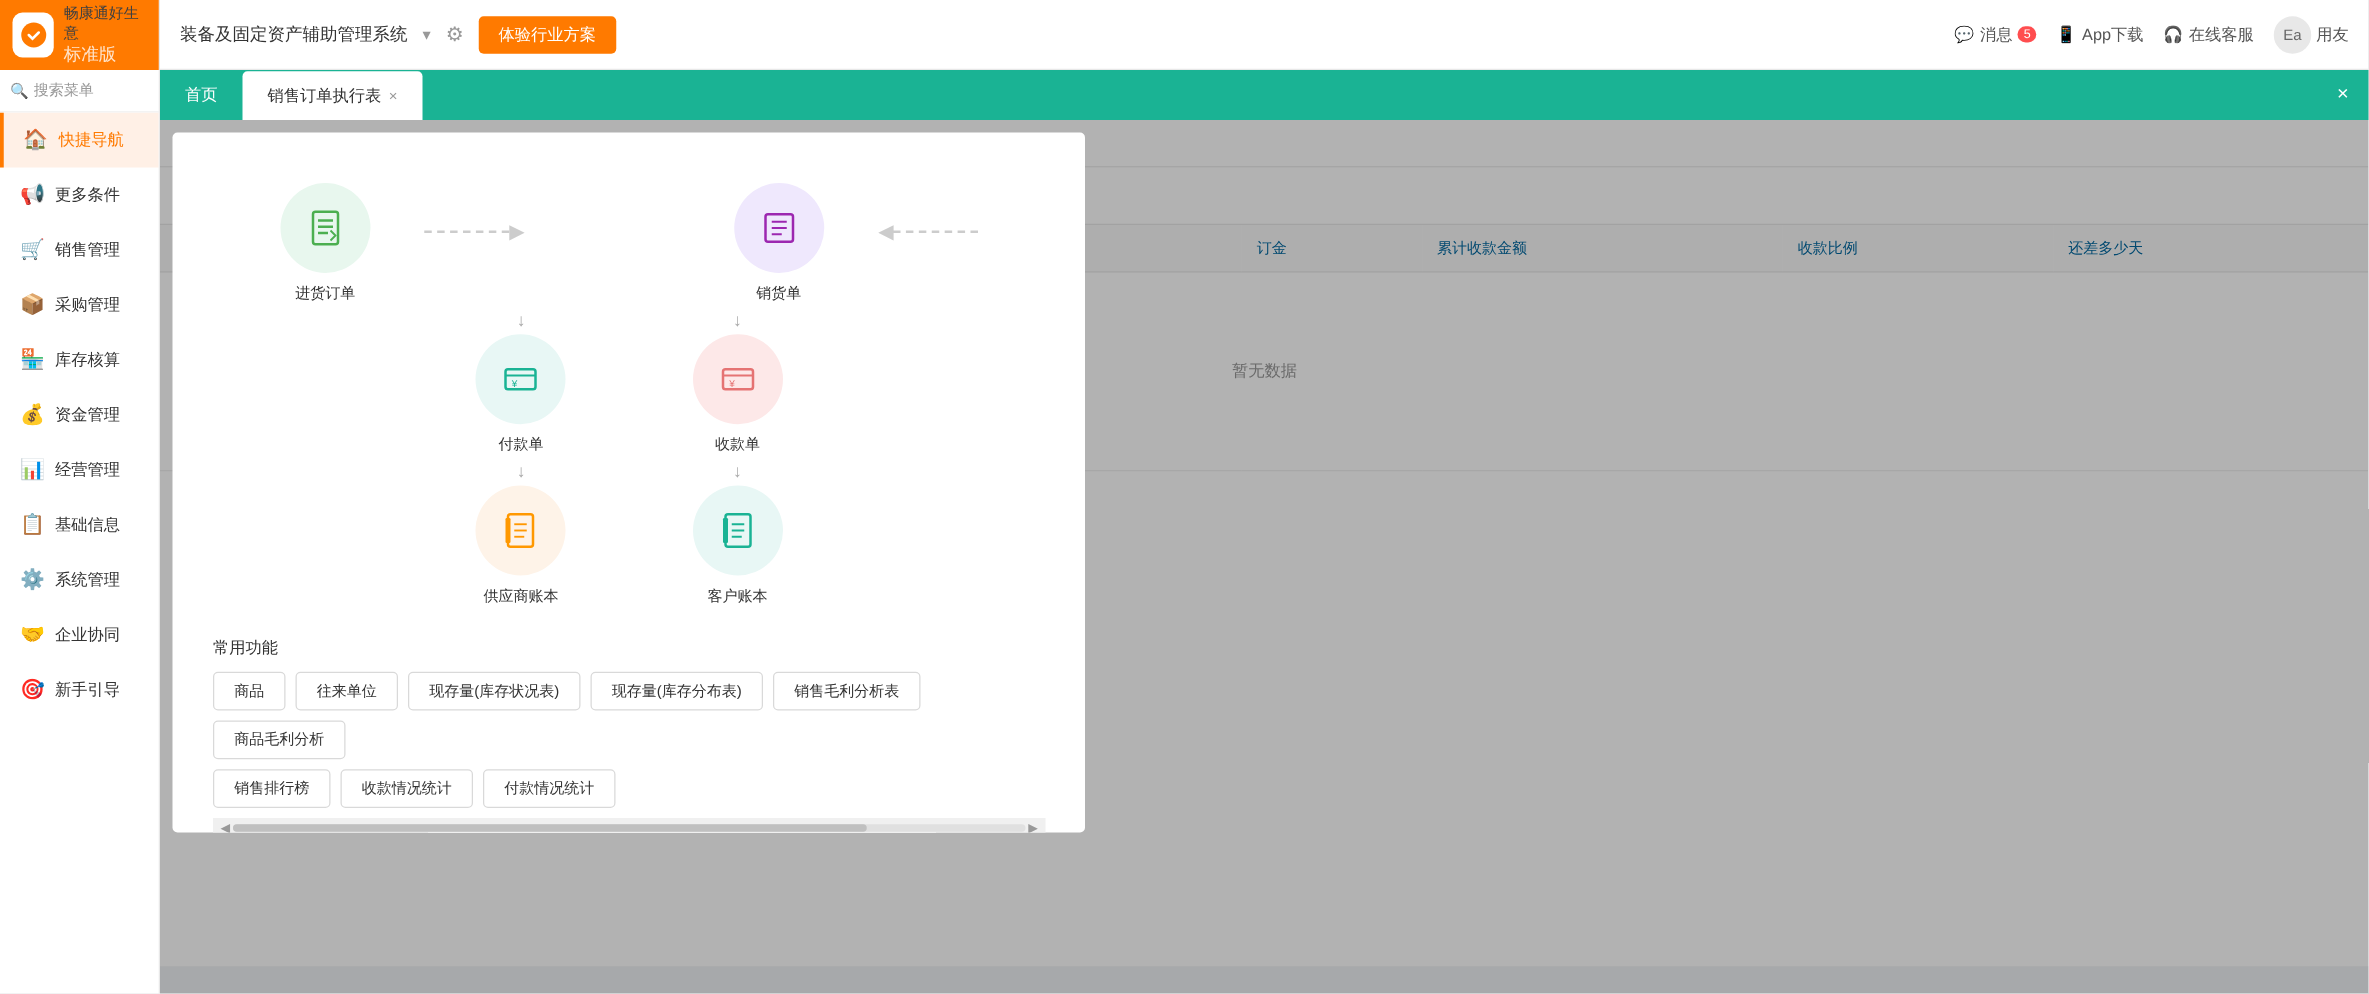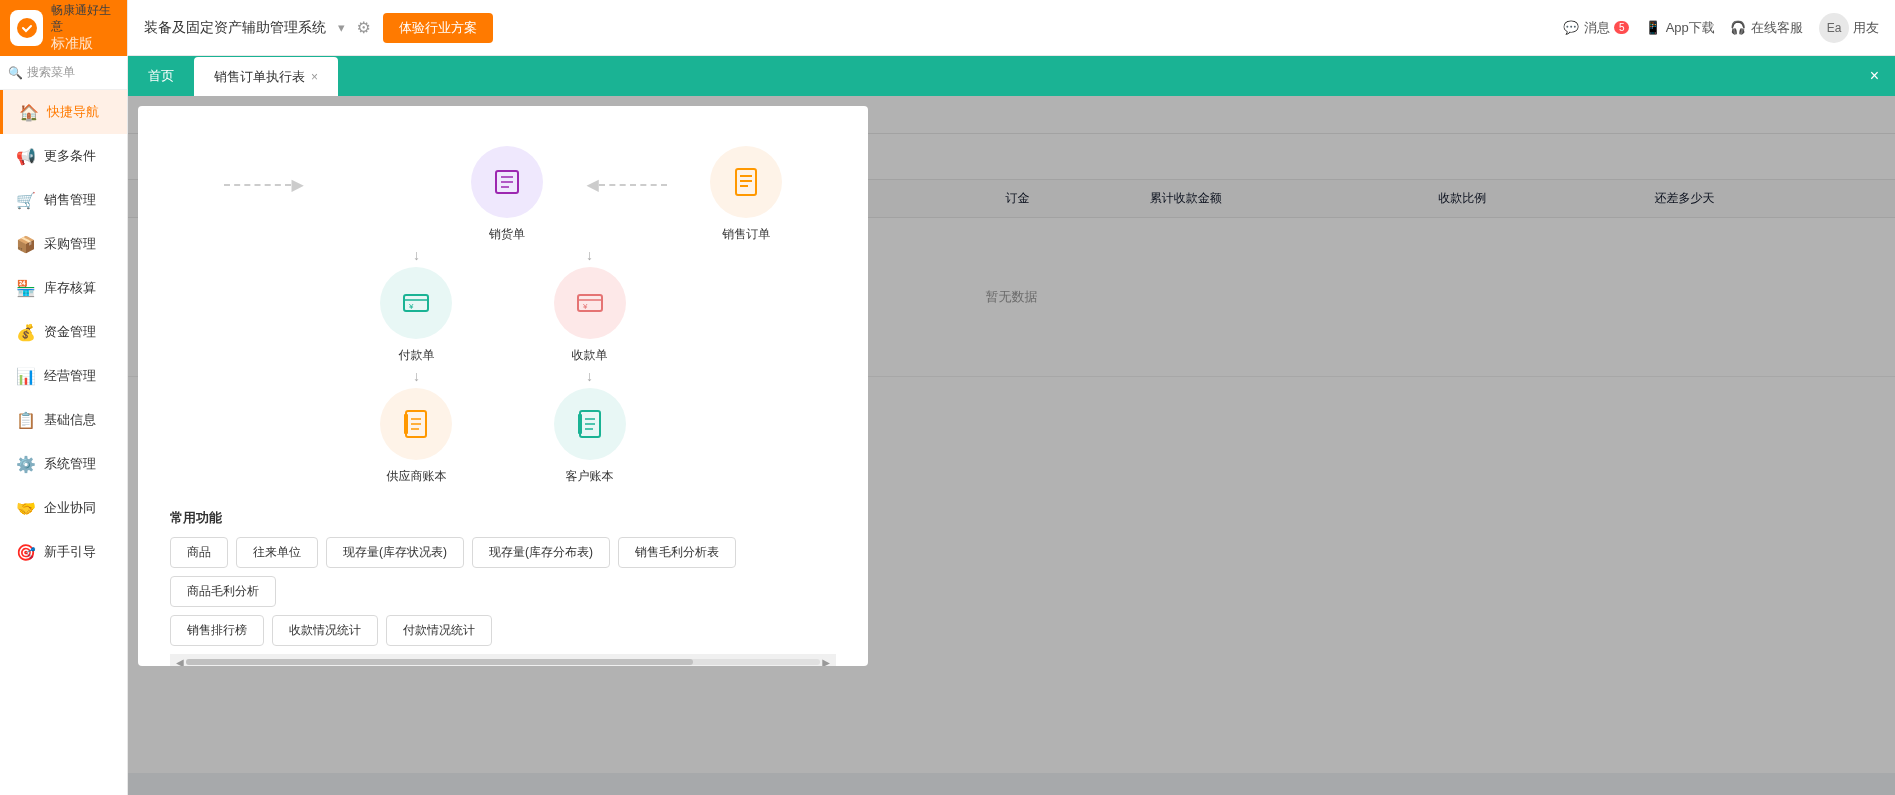--- a/index.html
+++ b/index.html
@@ -60,21 +60,21 @@
     .filter-row { background: #fff; padding: 8px 16px; display: flex; align-items: center; gap: 12px; border-bottom: 1px solid #e8e8e8; }
     .date-input { border: 1px solid #d9d9d9; border-radius: 4px; padding: 4px 8px; font-size: 12px; color: #bbb; width: 140px; display: flex; align-items: center; justify-content: space-between; cursor: pointer; }
     .status-select { border: 1px solid #d9d9d9; border-radius: 4px; padding: 4px 8px; font-size: 12px; color: #333; width: 200px; display: flex; align-items: center; justify-content: space-between; cursor: pointer; }
     .btn-query { background: #ff7a00; color: #fff; border: none; border-radius: 4px; padding: 5px 20px; cursor: pointer; font-size: 13px; }
     .btn-setting { background: #fff; color: #555; border: 1px solid #d9d9d9; border-radius: 4px; padding: 5px 12px; cursor: pointer; font-size: 12px; }
     .more-conditions { color: #1ab394; font-size: 12px; cursor: pointer; }
 
     
     .table-container { background: #fff; overflow: auto; }
     .data-table { width: 100%; border-collapse: collapse; font-size: 12px; }
-    .data-table th { background: #fafafa; padding: 10px 12px; text-align: left; color: #0f172a; font-weight: normal; border-bottom: 1px solid #e8e8e8; white-space: nowrap; }
+    .data-table th { background: #fafafa; padding: 10px 12px; text-align: left; color: #0369a1; font-weight: normal; border-bottom: 1px solid #e8e8e8; white-space: nowrap; }
     .data-table td { padding: 10px 12px; border-bottom: 1px solid #f0f0f0; color: #333; white-space: nowrap; }
     .empty-data { text-align: center; padding: 60px; color: #999; font-size: 13px; }
 
     
     .overlay { position: absolute; top: 0; left: 0; right: 0; bottom: 0; background: rgba(0,0,0,0.3); z-index: 100; display: flex; align-items: flex-start; justify-content: flex-start; padding: 0; }
 
     
     .flow-modal { background: #fff; border-radius: 4px; width: 730px; max-height: 560px; overflow: hidden; margin: 10px 0 0 10px; position: relative; display: flex; flex-direction: column; }
     .flow-modal-body { padding: 24px 32px; flex: 1; overflow-y: auto; }
     .flow-circle { width: 72px; height: 72px; border-radius: 50%; display: flex; align-items: center; justify-content: center; font-size: 28px; }
@@ -82,21 +82,21 @@
     .flow-circle.pink { background: #fde8e8; }
     .flow-circle.purple { background: #efe8fd; }
     .flow-circle.orange { background: #fef3e8; }
     .flow-circle.teal { background: #e8f7f5; }
     .flow-circle.red { background: #fde8e8; }
     .flow-label { font-size: 12px; color: #333; text-align: center; }
     .flow-group { display: flex; flex-direction: column; align-items: center; gap: 8px; }
 
     
     .common-functions { margin-top: 8px; }
-    .common-title { font-size: 13px; color: #333; margin-bottom: 10px; font-weight: 700; }
+    .common-title { font-size: 13px; color: #333; margin-bottom: 10px; font-weight: 400; }
     .func-buttons { display: flex; flex-wrap: wrap; gap: 8px; }
     .func-btn { border: 1px solid #d9d9d9; border-radius: 4px; padding: 6px 16px; font-size: 12px; color: #333; cursor: pointer; background: #fff; }
 
     
     .scroll-bar-container { height: 16px; background: #f0f0f0; margin: 4px 0; display: flex; align-items: center; padding: 0 4px; }
     .scroll-bar-track { flex: 1; height: 6px; background: #e0e0e0; border-radius: 3px; position: relative; }
     .scroll-bar-thumb { height: 6px; background: #c0c0c0; border-radius: 3px; width: 80%; }
     .scroll-arrow { color: #999; font-size: 10px; cursor: pointer; padding: 0 2px; }
   </style>
 </head>
@@ -279,20 +279,32 @@
       </div>
 
       <div class="overlay">
         <div class="flow-modal">
           <div class="flow-modal-body">
 
             <div style="display: flex; flex-direction: column; gap: 0;">
 
               <div style="display: flex; align-items: center; justify-content: space-around; padding: 16px 32px 0;">
 
+                <div class="flow-group">
+                  <div class="flow-circle green">
+                    <svg width="36" height="36" viewBox="0 0 36 36">
+                        <rect x="8" y="5" width="20" height="26" rx="2" fill="none" stroke="#4caf50" stroke-width="2"></rect>
+                        <line x1="12" y1="12" x2="24" y2="12" stroke="#4caf50" stroke-width="2"></line>
+                        <line x1="12" y1="17" x2="24" y2="17" stroke="#4caf50" stroke-width="2"></line>
+                        <line x1="12" y1="22" x2="20" y2="22" stroke="#4caf50" stroke-width="2"></line>
+                        <path d="M22 20l4 4-4 4" fill="none" stroke="#4caf50" stroke-width="1.5"></path>
+                      </svg>
+                  </div>
+                  <span class="flow-label">进货订单</span>
+                </div>
 
                 <div style="display:flex; align-items:center; margin-top:-20px; flex:0 0 80px;">
                   <div style="flex:1; border-top: 2px dashed #ccc;"></div>
                   <span style="color:#ccc; font-size:16px;">▶</span>
                 </div>
 
 
                 <div style="width:80px;"></div>
 
                 <div class="flow-group">
@@ -305,31 +317,20 @@
                       </svg>
                   </div>
                   <span class="flow-label">销货单</span>
                 </div>
 
                 <div style="display:flex; align-items:center; margin-top:-20px; flex:0 0 80px;">
                   <span style="color:#ccc; font-size:16px;">◀</span>
                   <div style="flex:1; border-top: 2px dashed #ccc;"></div>
                 </div>
 
-                <div class="flow-group">
-                  <div class="flow-circle orange">
-                    <svg width="36" height="36" viewBox="0 0 36 36">
-                        <rect x="8" y="5" width="20" height="26" rx="2" fill="none" stroke="#ff9800" stroke-width="2"></rect>
-                        <line x1="12" y1="12" x2="24" y2="12" stroke="#ff9800" stroke-width="2"></line>
-                        <line x1="12" y1="17" x2="24" y2="17" stroke="#ff9800" stroke-width="2"></line>
-                        <line x1="12" y1="22" x2="20" y2="22" stroke="#ff9800" stroke-width="2"></line>
-                      </svg>
-                  </div>
-                  <span class="flow-label">销售订单</span>
-                </div>
               </div>
 
               <div style="display: flex; justify-content: space-around; padding: 0 32px;">
                 <div style="width:72px;"></div>
                 <div style="width:80px;"></div>
                 <div style="width:72px; text-align:center; color:#aaa; font-size:14px; padding: 4px 0;">↓</div>
                 <div style="width:80px;"></div>
                 <div style="width:72px; text-align:center; color:#aaa; font-size:14px; padding: 4px 0;">↓</div>
                 <div style="width:80px;"></div>
                 <div style="width:72px;"></div>

